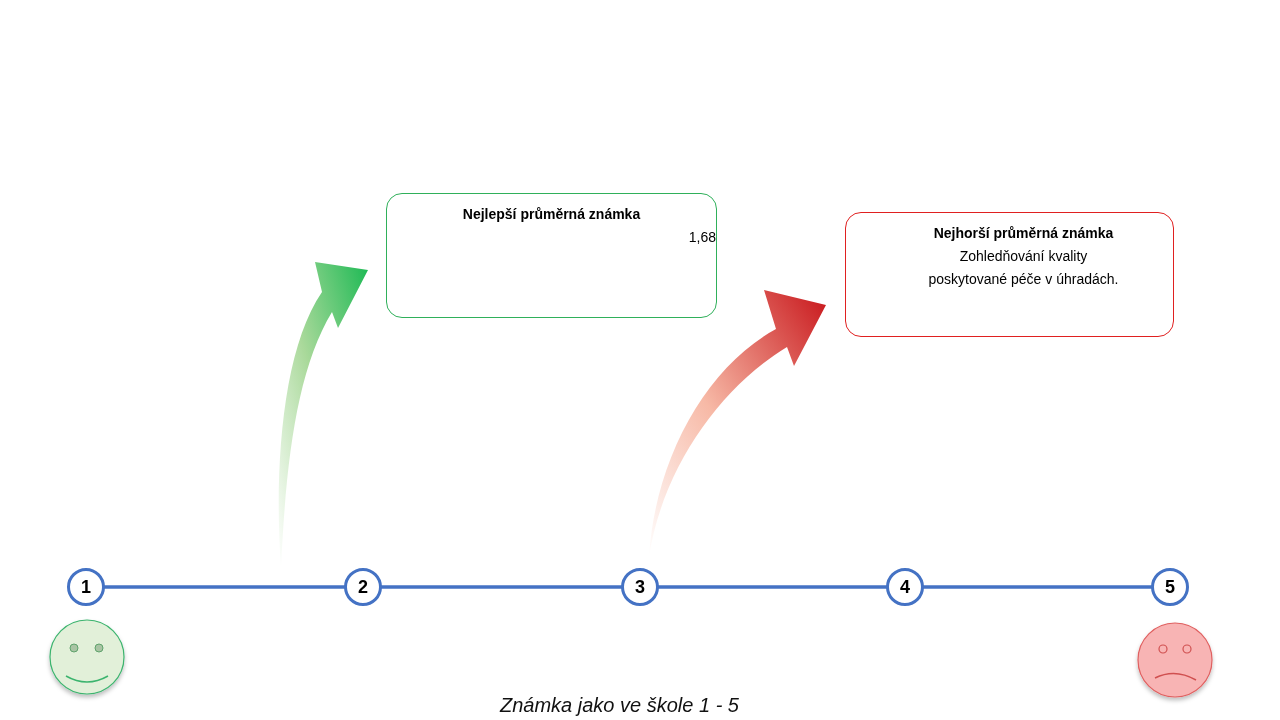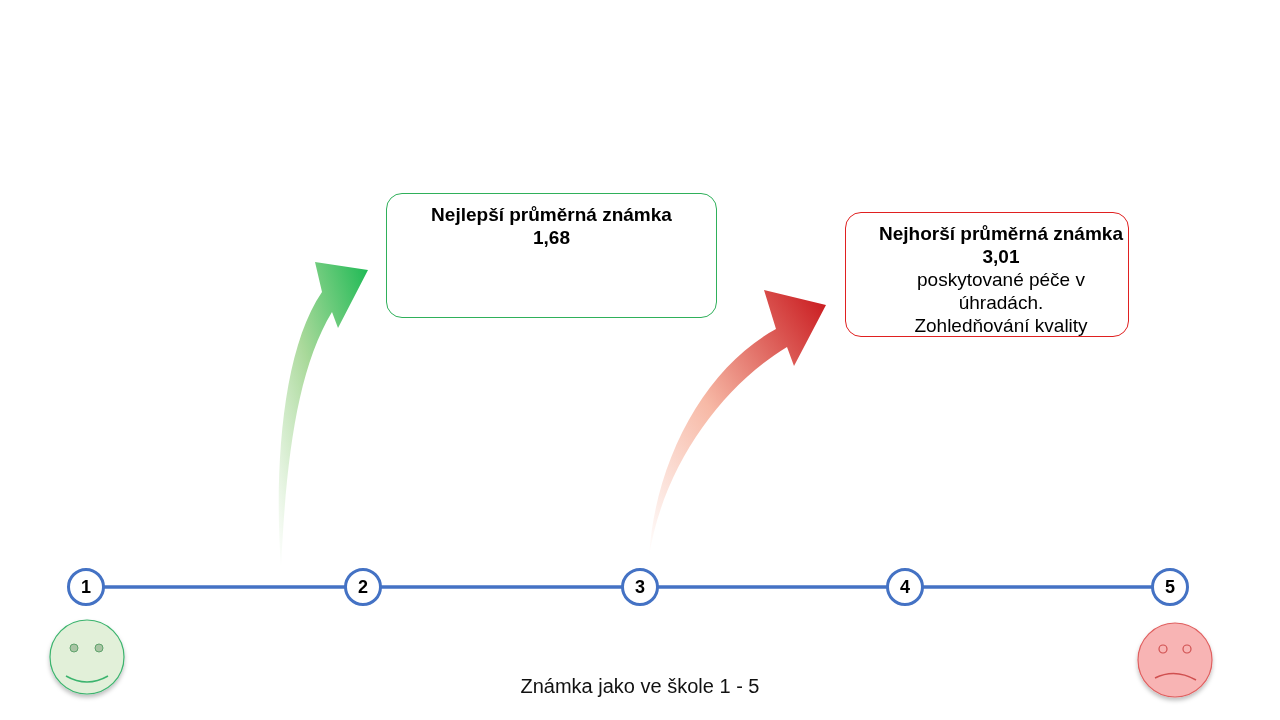--- a/index.html
+++ b/index.html
@@ -1,30 +1,30 @@
 <!DOCTYPE html>
 <html><head>
 <meta charset="utf-8">
 <style>
   html, body { margin: 0; padding: 0; }
   body { width: 1280px; height: 720px; background: #ffffff; position: relative; overflow: hidden;
          font-family: "Liberation Sans", "DejaVu Sans", sans-serif; color: #000; }
   .layer { position: absolute; left: 0; top: 0; width: 1280px; height: 720px; }
   .callout { position: absolute; background: #fff; border-radius: 16px; box-sizing: border-box;
-             text-align: center; font-size: 19px; line-height: 23px; padding-top: 9px; }
+             text-align: center; font-size: 14px; line-height: 23px; padding-top: 9px; }
   .callout .title { font-weight: bold; display: block; }
-  .callout .value { font-weight: bold; display: block; }
+  .callout .value { font-weight: normal; display: block; text-align: right; }
   .callout .desc { display: block; }
   #best { left: 386px; top: 193px; width: 331px; height: 125px; border: 1px solid #2fb05a; }
-  #worst { left: 845px; top: 212px; width: 284px; height: 125px; border: 1px solid #e02020; padding-left: 28px; }
+  #worst { left: 845px; top: 212px; width: 329px; height: 125px; border: 1px solid #e02020; padding-left: 28px; }
   .node { position: absolute; width: 38px; height: 38px; border: 3px solid #4472c4; border-radius: 50%;
           background: #fff; box-sizing: border-box; display: flex; align-items: center; justify-content: center;
           font-weight: bold; font-size: 18px; }
-  .caption { position: absolute; left: 500px; top: 675px; width: 280px; text-align: center;
-             font-size: 20px; color: #111; }
+  .caption { position: absolute; left: 500px; top: 694px; width: 280px; text-align: left;
+             font-style: italic; font-size: 20px; color: #111; }
 </style>
 </head>
 <body>
 
 <svg class="layer" viewBox="0 0 1280 720" width="1280" height="720">
   <defs>
     <linearGradient id="gGreen" x1="0" y1="1" x2="1" y2="0">
       <stop offset="0" stop-color="#ffffff" stop-opacity="0.9"></stop>
       <stop offset="0.5" stop-color="#a9d99a"></stop>
       <stop offset="1" stop-color="#1db954"></stop>
@@ -60,23 +60,22 @@
   <path d="M1155,678 Q1175,668 1196,680" fill="none" stroke="#d05050" stroke-width="1.5"></path>
 </svg>
 
 <div class="callout" id="best">
   <span class="title">Nejlepší průměrná známka</span>
   <span class="value">1,68</span>
 </div>
 
 <div class="callout" id="worst">
   <span class="title">Nejhorší průměrná známka</span>
-  <span class="value">3,01</span>
+  <span class="desc">Zohledňování kvality</span>
   <span class="desc">poskytované péče v úhradách.</span>
-  <span class="desc">Zohledňování kvality</span>
 </div>
 
 <div class="node" style="left:67px; top:568px;">1</div>
 <div class="node" style="left:344px; top:568px;">2</div>
 <div class="node" style="left:621px; top:568px;">3</div>
 <div class="node" style="left:886px; top:568px;">4</div>
 <div class="node" style="left:1151px; top:568px;">5</div>
 
 <div class="caption">Známka jako ve škole 1 - 5</div>
 

